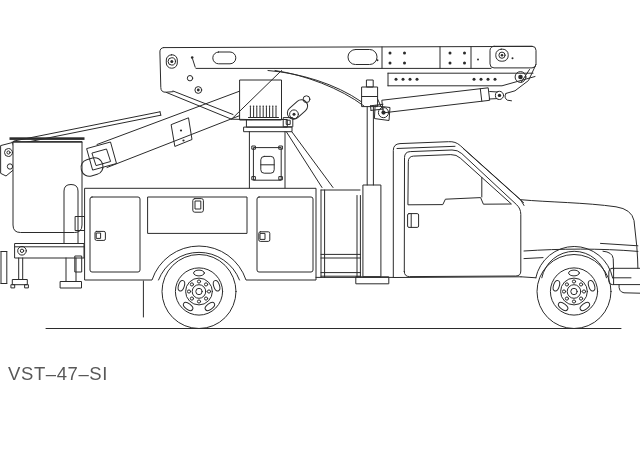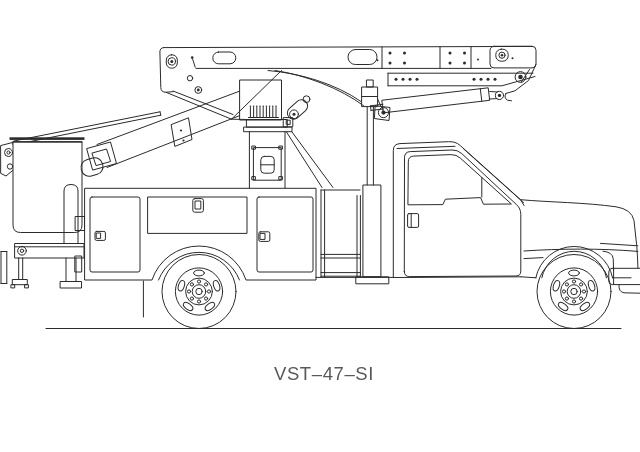--- a/index.html
+++ b/index.html
@@ -5,21 +5,21 @@
   :root { --line:#2b2b2b; --label:#585858; --bg:#ffffff; }
   html,body { margin:0; padding:0; }
   body { width:640px; height:452px; background:var(--bg); font-family:"Liberation Sans", sans-serif; overflow:hidden; }
   .canvas { position:relative; width:640px; height:452px; background:var(--bg); }
   svg { position:absolute; left:0; top:0; }
   svg * { fill:none; stroke:var(--line); stroke-width:1; stroke-linecap:round; stroke-linejoin:round; }
   svg .f { fill:var(--line); stroke:none; }
   svg .w { fill:#ffffff; }
   .caption {
     position:absolute; top:363px; left:8px; right:0;
-    text-align:center; font-size:18.5px; letter-spacing:0.6px;
+    text-align:left; font-size:18.5px; letter-spacing:0.6px;
     color:var(--label); font-weight:400;
   }
 </style>
 </head>
 <body>
 
 <div class="canvas">
 <svg width="640" height="452" viewBox="0 0 640 452">
   <defs>
     <g id="wheel">

